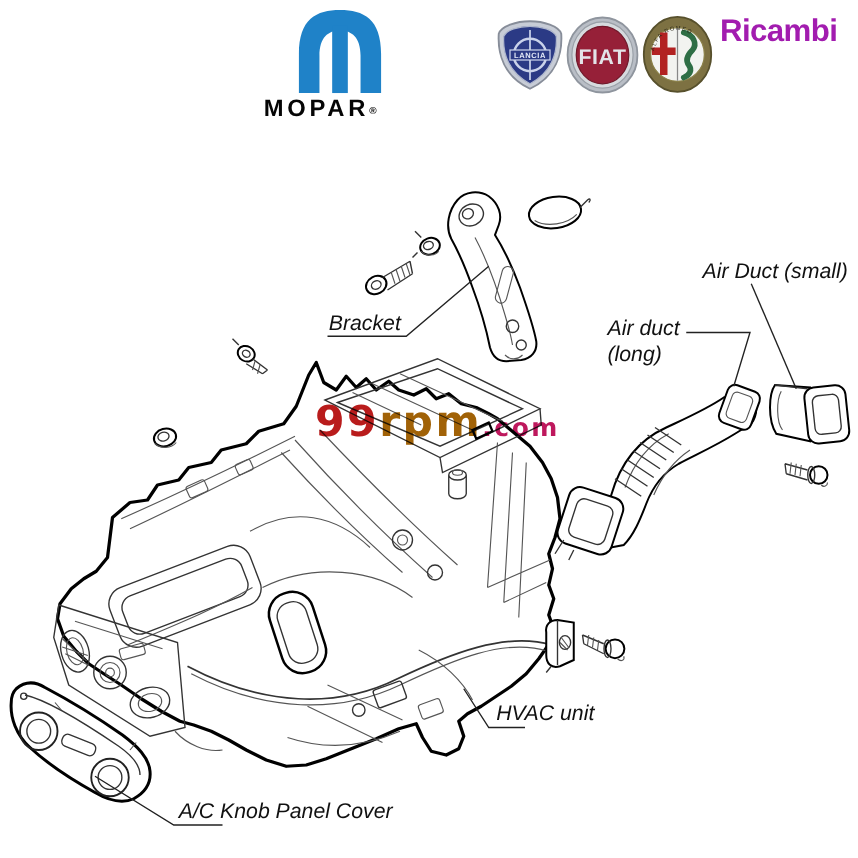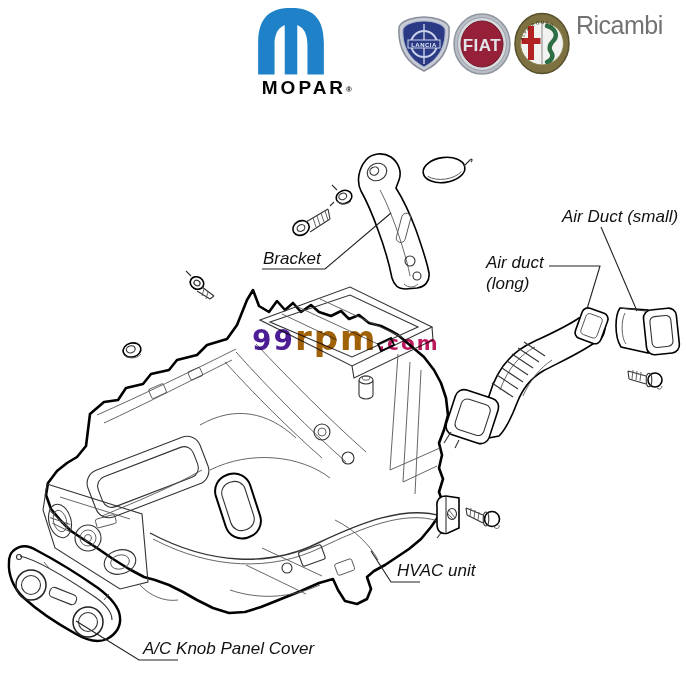--- a/index.html
+++ b/index.html
@@ -2,33 +2,33 @@
 <html><head>
 <meta charset="utf-8">
 <style>
   html,body{margin:0;padding:0}
   body{
     width:686px;height:686px;position:relative;background:#fff;
     font-family:"Liberation Sans",sans-serif;overflow:hidden;
   }
   
   .header{position:absolute;left:0;top:0;width:686px;height:112px;z-index:3}
-  .mopar{position:absolute;left:230px;top:4px;width:122px;text-align:right}
+  .mopar{position:absolute;left:211px;top:4px;width:122px;text-align:left}
   .mopar-m{display:block;margin:0 auto;width:80px;height:72px}
   .mopar-word{font-weight:bold;font-size:19px;letter-spacing:3px;color:#050505;margin-top:1px;white-space:nowrap}
   .mopar-word .reg{font-size:8px;letter-spacing:0;vertical-align:2px}
   .badge{position:absolute}
-  .tagline{position:absolute;left:576px;top:14px;font-weight:normal;font-size:25px;line-height:23px;color:#737373;letter-spacing:-0.5px}
+  .tagline{position:absolute;left:576px;top:14px;font-weight:bold;font-size:25px;line-height:23px;color:#a21caf;letter-spacing:-0.5px}
   
   .watermark{
     position:absolute;left:252px;top:318px;z-index:2;white-space:nowrap;
     font-family:"DejaVu Sans",sans-serif;font-weight:bold;letter-spacing:2px;
     mix-blend-mode:multiply;
   }
-  .wm-99{font-size:28px;color:#4c1d95}
+  .wm-99{font-size:34px;color:#b91c1c}
   .wm-rpm{font-size:34px;color:#a16207}
   .wm-com{font-size:20px;color:#be185d}
   
   .diagram{position:absolute;left:0;top:0;z-index:1}
   .lbl{font-family:"Liberation Sans",sans-serif;font-style:italic;font-size:17px;fill:#111}
   .leader{stroke:#222;stroke-width:1.1;fill:none}
   .thin{stroke:#333;stroke-width:1.1;fill:none}
   .lite{stroke:#555;stroke-width:0.9;fill:none}
   .bold{stroke:#000;stroke-width:1.6;fill:#fff}
 </style>

